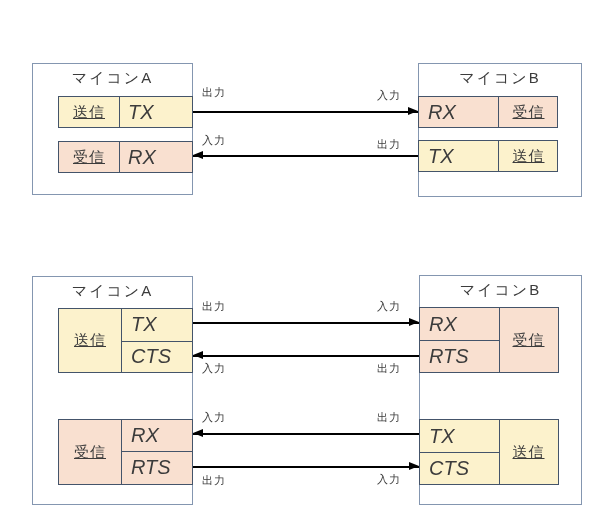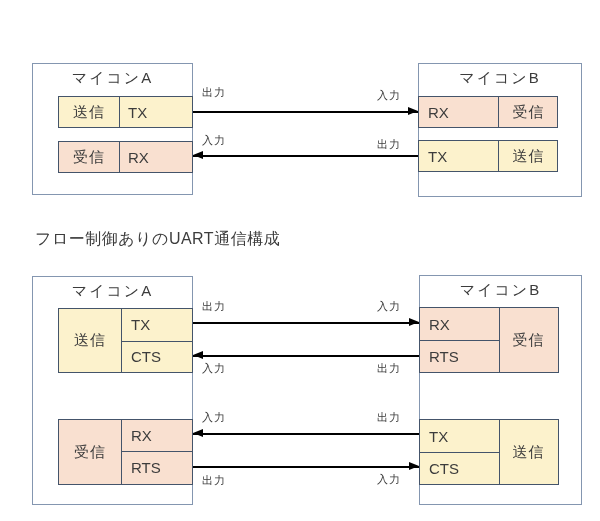--- a/index.html
+++ b/index.html
@@ -6,22 +6,22 @@
   .stage{position:relative;width:600px;height:521px;background:#ffffff;overflow:hidden;
          font-family:"Liberation Sans","DejaVu Sans",sans-serif;color:#3c3c3c;}
   .title{position:absolute;font-size:16px;line-height:20px;letter-spacing:0.5px;}
   .box{position:absolute;border:1.5px solid #8496b0;background:#ffffff;box-sizing:border-box;}
   .box-title{position:absolute;text-align:center;font-size:15px;line-height:22px;letter-spacing:2px;}
   .row,.grp{position:absolute;border:1.4px solid #44546a;box-sizing:border-box;}
   .yellow{background:#fcf2cc;}
   .pink{background:#f9e0d0;}
   .vdiv{position:absolute;top:0;bottom:0;width:1.4px;background:#44546a;}
   .hdiv{position:absolute;height:1.4px;background:#44546a;}
-  .clab{position:absolute;top:0;bottom:0;display:flex;align-items:center;justify-content:center;font-size:15px;letter-spacing:1px;}
-  .cpin{position:absolute;display:flex;align-items:center;font-size:15px;}
+  .clab{position:absolute;top:0;bottom:0;display:flex;align-items:center;justify-content:center;font-size:15px;letter-spacing:1px;text-decoration:underline;}
+  .cpin{position:absolute;display:flex;align-items:center;font-size:20px;font-style:italic;}
   .line{position:absolute;height:1.6px;background:#000;}
   .arr{position:absolute;width:0;height:0;border-top:4.5px solid transparent;border-bottom:4.5px solid transparent;}
   .arr-r{border-left:10px solid #000;}
   .arr-l{border-right:10px solid #000;}
   .iolab{position:absolute;font-size:11px;line-height:18px;letter-spacing:1px;}
 </style>
 </head>
 <body>
 
 <div class="stage">
@@ -60,21 +60,20 @@
   <div class="line" style="left:193px;top:111px;width:225px"></div>
   <div class="arr arr-r" style="left:408px;top:107px"></div>
   <div class="iolab" style="left:202px;top:83px">出力</div>
   <div class="iolab" style="left:377px;top:86px">入力</div>
 
   <div class="line" style="left:193px;top:155px;width:225px"></div>
   <div class="arr arr-l" style="left:193px;top:151px"></div>
   <div class="iolab" style="left:202px;top:131px">入力</div>
   <div class="iolab" style="left:377px;top:135px">出力</div>
 
-  <div class="title" style="left:35px;top:229px">フロー制御ありのUART通信構成</div>
 
   <div class="box" style="left:32px;top:276px;width:161px;height:229px"></div>
   <div class="box-title" style="left:32px;top:280px;width:161px">マイコンA</div>
 
   <div class="grp yellow" style="left:58px;top:308px;width:135px;height:65px">
     <div class="vdiv" style="left:62px"></div>
     <div class="hdiv" style="left:62px;right:0;top:31.5px"></div>
     <span class="clab" style="left:0;width:62px">送信</span>
     <span class="cpin" style="left:72px;top:0;height:31px">TX</span>
     <span class="cpin" style="left:72px;top:32px;height:31px">CTS</span>

